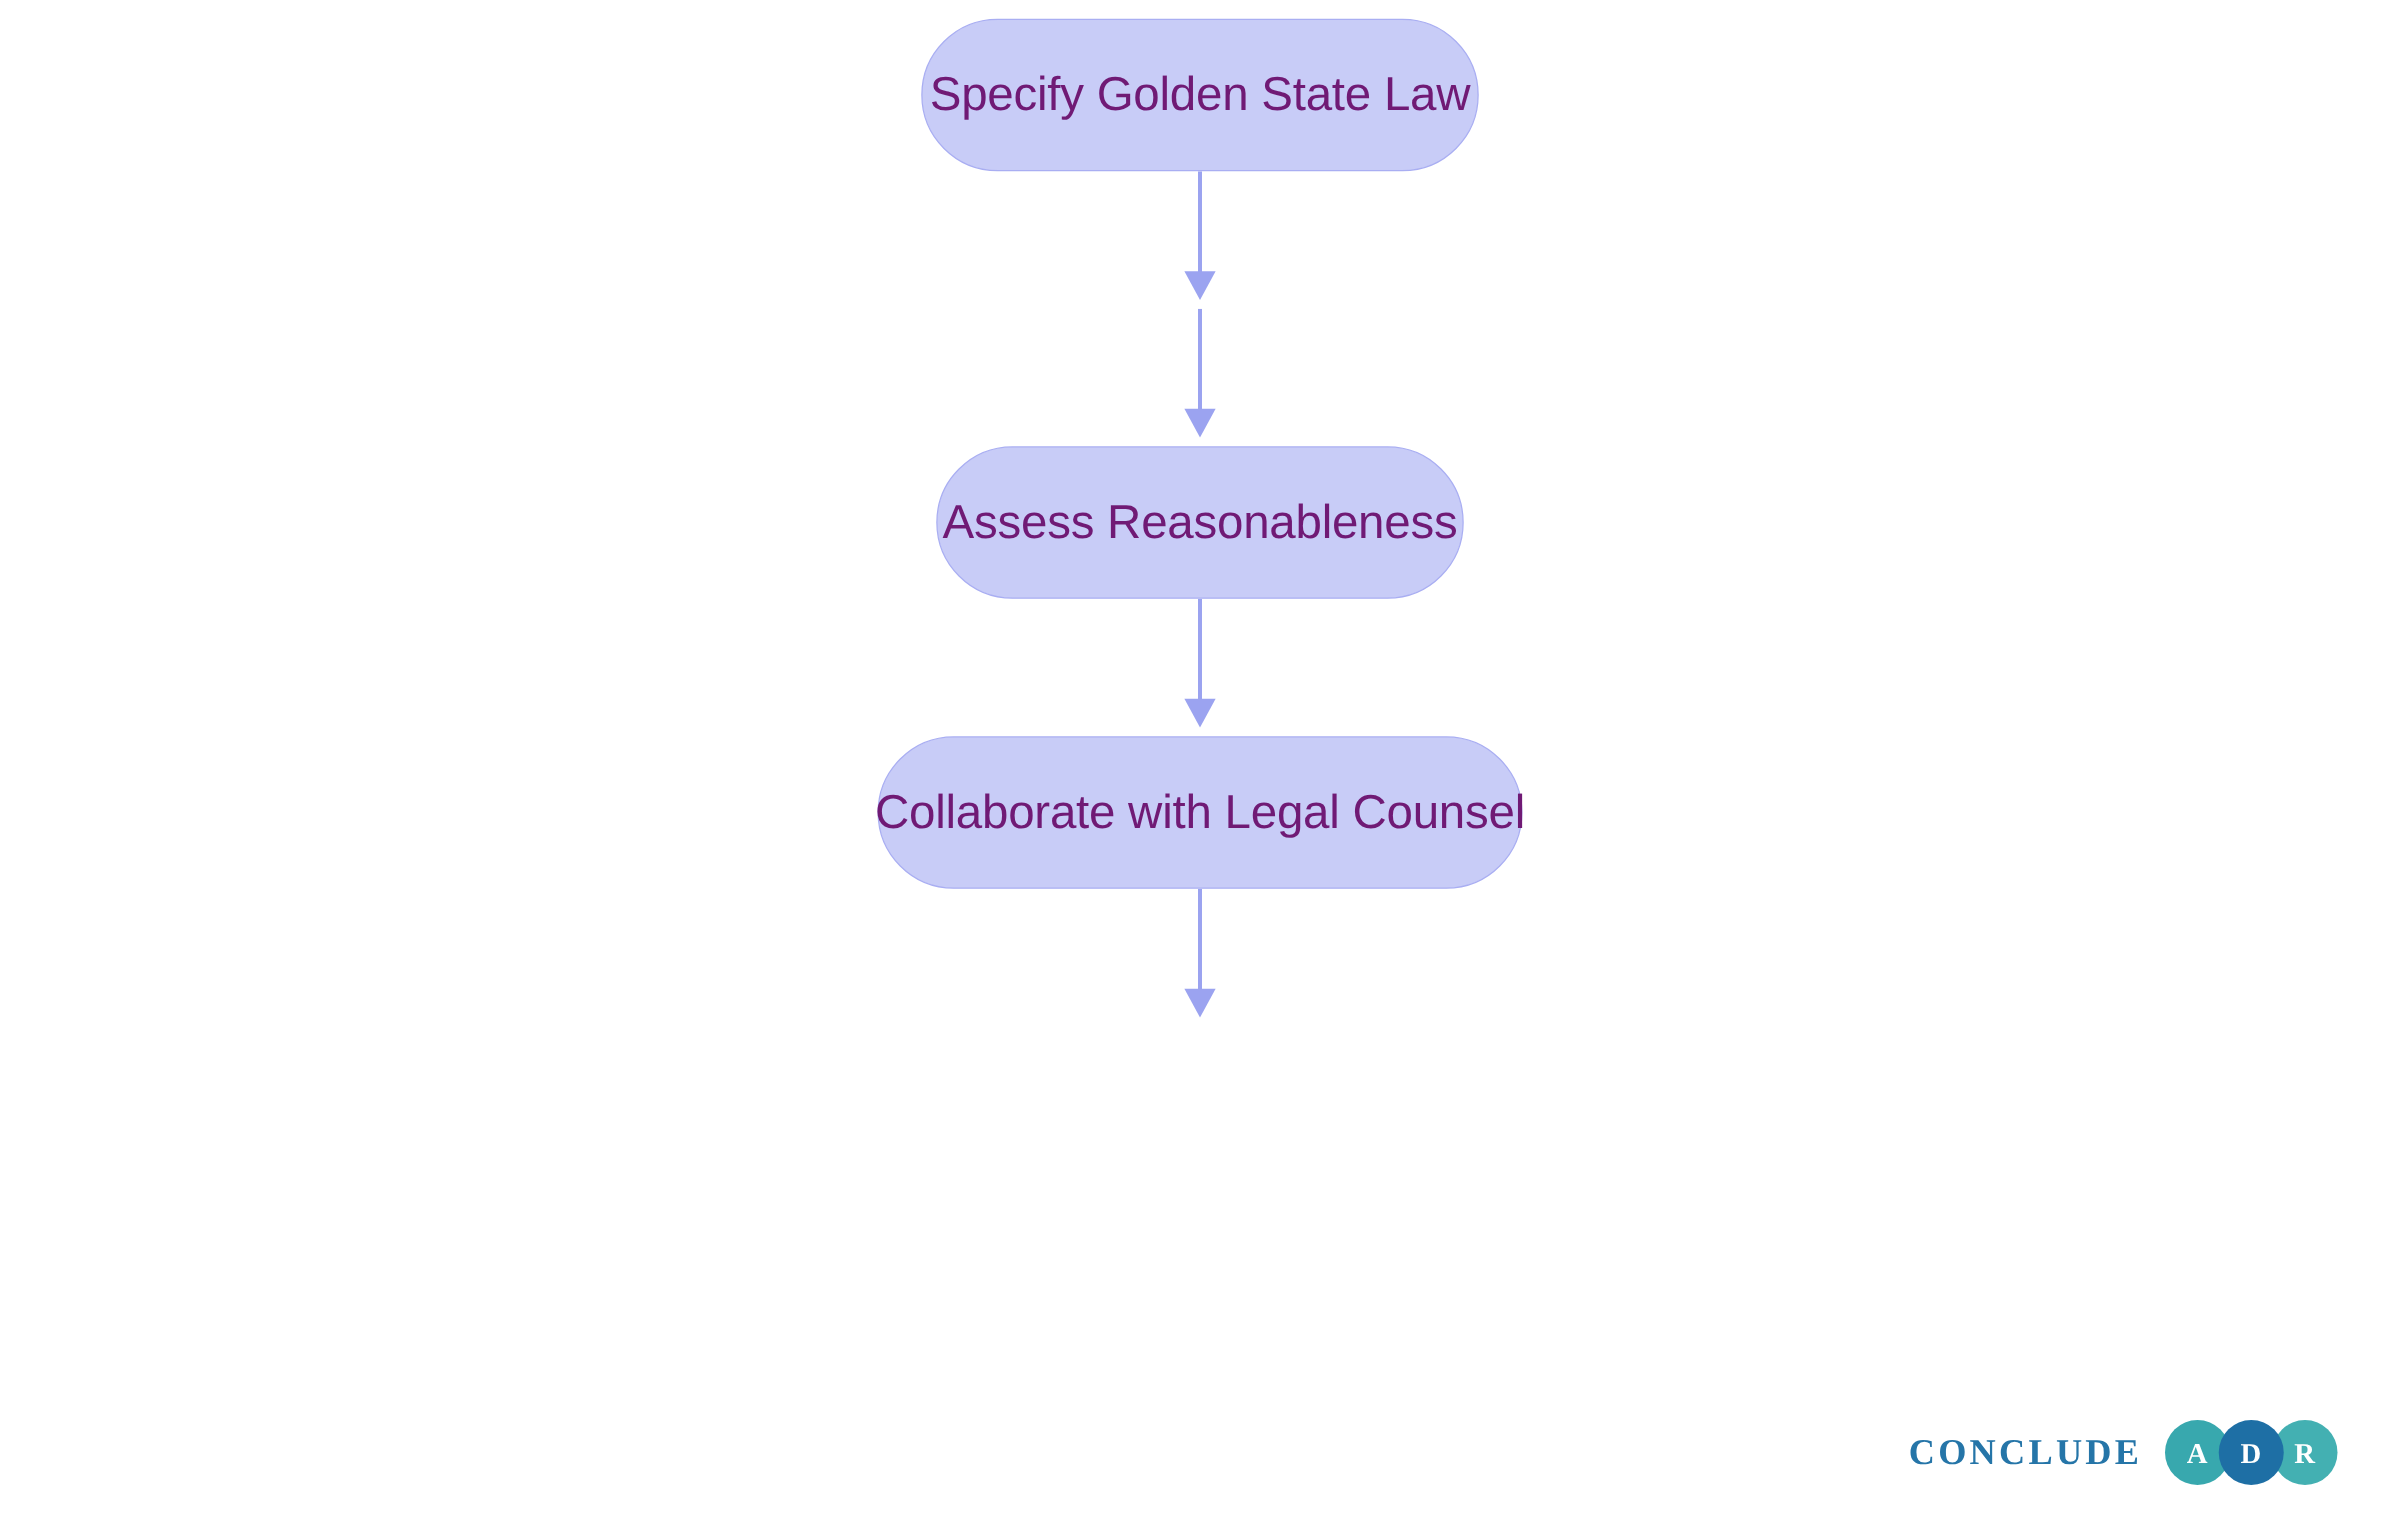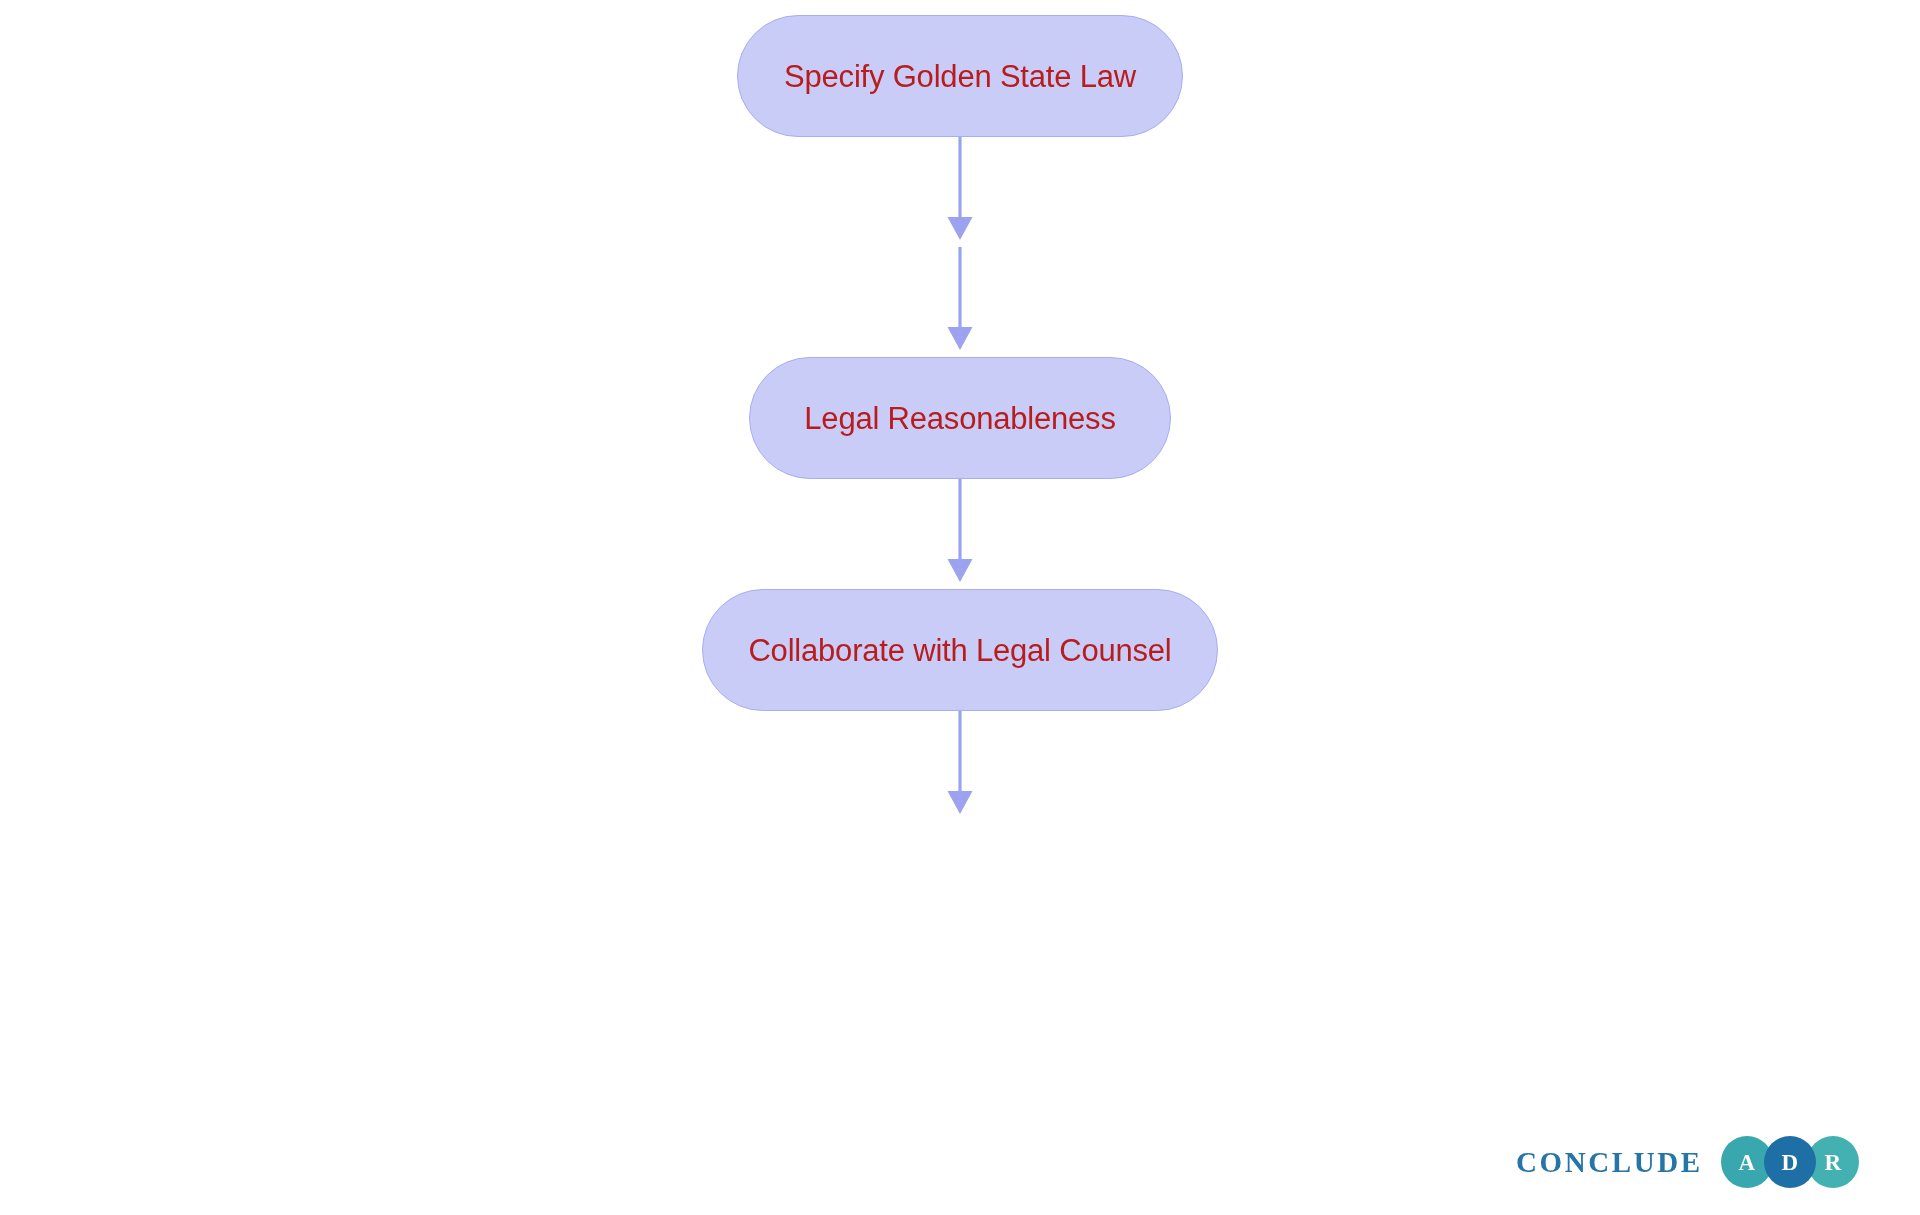--- a/index.html
+++ b/index.html
@@ -40,23 +40,23 @@
     height: 122px;
     border-radius: 61px;
     background: #c8ccf7;
     border: 1.6px solid #a9aef2;
     display: flex;
     align-items: center;
     justify-content: center;
     padding: 0 34px;
   }
   .node-label {
-    color: #b91c1c;
+    color: #701a75;
     font-family: "Liberation Sans", sans-serif;
-    font-size: 31px;
+    font-size: 38px;
     font-weight: 400;
     line-height: 1;
     white-space: nowrap;
     letter-spacing: -0.2px;
   }
 
   .node-w1 { width: 446px; }
   .node-w2 { width: 366px; }
   .node-w3 { width: 422px; }
   .node-w4 { width: 516px; }
@@ -79,20 +79,21 @@
     height: 60px;
   }
   .logo-word {
     font-family: "Liberation Serif", serif;
     font-size: 29px;
     font-weight: 700;
     letter-spacing: 2.6px;
     color: #2575a8;
     line-height: 1;
     white-space: nowrap;
+    margin-left: 11px;
   }
   .logo-circles {
     display: flex;
     align-items: center;
     margin-left: 18px;
   }
   .logo-circle {
     width: 52px;
     height: 52px;
     border-radius: 50%;
@@ -126,21 +127,21 @@
       <polygon points="20,103 7.5,80 32.5,80" fill="#9ba3f0"></polygon>
     </svg>
 
 
     <svg class="connector" viewBox="0 0 40 110">
       <line x1="20" y1="0" x2="20" y2="84" stroke="#9ba3f0" stroke-width="3.2"></line>
       <polygon points="20,103 7.5,80 32.5,80" fill="#9ba3f0"></polygon>
     </svg>
 
     <div class="node node-w3">
-      <span class="node-label">Legal Reasonableness</span>
+      <span class="node-label">Assess Reasonableness</span>
     </div>
 
     <svg class="connector" viewBox="0 0 40 110">
       <line x1="20" y1="0" x2="20" y2="84" stroke="#9ba3f0" stroke-width="3.2"></line>
       <polygon points="20,103 7.5,80 32.5,80" fill="#9ba3f0"></polygon>
     </svg>
 
     <div class="node node-w4">
       <span class="node-label">Collaborate with Legal Counsel</span>
     </div>

